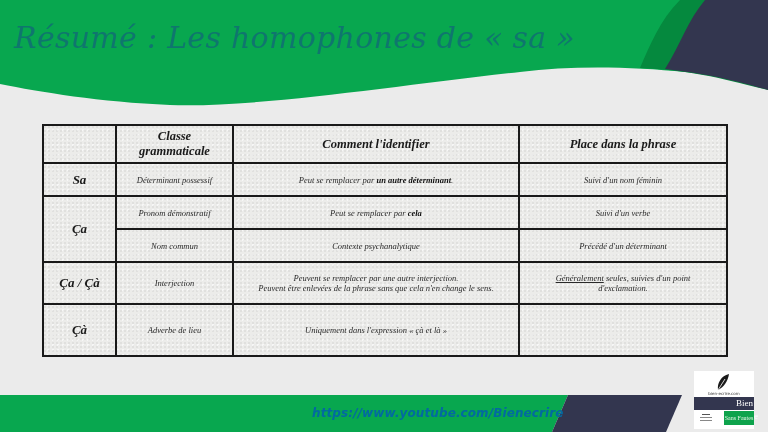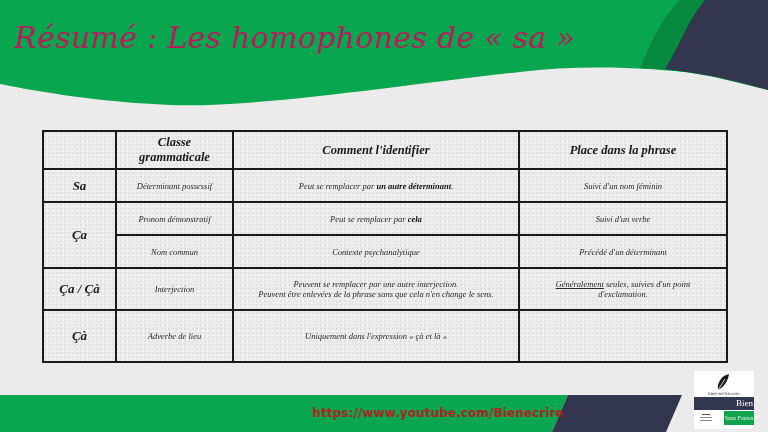--- a/index.html
+++ b/index.html
@@ -5,25 +5,25 @@
   html, body { margin: 0; padding: 0; }
   body {
     width: 768px; height: 432px; overflow: hidden; position: relative;
     background: #ebebeb;
     font-family: "DejaVu Serif", serif;
   }
   .header-bg { position: absolute; left: 0; top: 0; width: 768px; height: 110px; }
   .page-title {
     position: absolute; left: 14px; top: 20px;
     font-family: "DejaVu Serif", serif; font-style: italic;
-    font-size: 30px; color: #be185d; letter-spacing: 0.3px;
+    font-size: 30px; color: #0f766e; letter-spacing: 0.3px;
     white-space: nowrap;
   }
   .summary-table {
-    position: absolute; left: 42px; top: 130px; width: 684px; height: 208px;
+    position: absolute; left: 42px; top: 124px; width: 684px; height: 208px;
     border-collapse: collapse; table-layout: fixed;
     background-color: #ececea;
     background-image:
       radial-gradient(rgba(0,0,0,0.05) 1px, transparent 1px),
       radial-gradient(rgba(255,255,255,0.6) 1px, transparent 1px);
     background-size: 4px 4px, 5px 5px;
     background-position: 0 0, 2px 2px;
   }
   .summary-table td, .summary-table th {
     border: 2px solid #1a1a1a; text-align: center; vertical-align: middle;
@@ -33,21 +33,21 @@
   .summary-table th { font-weight: bold; font-size: 12.5px; color: #1a1a1a; line-height: 15px; }
   .summary-table td { font-size: 8.5px; line-height: 10px; }
   .summary-table td.word { font-weight: bold; font-style: normal; font-size: 13px; color: #1a1a1a; }
   .summary-table td.word span { font-style: italic; }
   b.em { font-weight: bold; color: #111; }
   u { text-decoration: underline; text-align: right; }
   .footer-bg { position: absolute; left: 0; top: 395px; width: 768px; height: 37px; }
   .footer-url {
     position: absolute; left: 312px; top: 406px;
     font-family: "DejaVu Sans", sans-serif; font-size: 12px; font-weight: bold;
-    color: #b91c1c; letter-spacing: 0.1px;
+    color: #0369a1; letter-spacing: 0.1px; font-style: italic;
   }
   .logo {
     position: absolute; left: 694px; top: 371px; width: 60px; height: 58px;
     background: #ffffff;
   }
   .logo-leaf { position: absolute; left: 22px; top: 2px; }
   .logo-site {
     position: absolute; left: 0; top: 20px; width: 60px; text-align: center;
     font-family: "DejaVu Sans", sans-serif; font-size: 4px; color: #333;
   }

